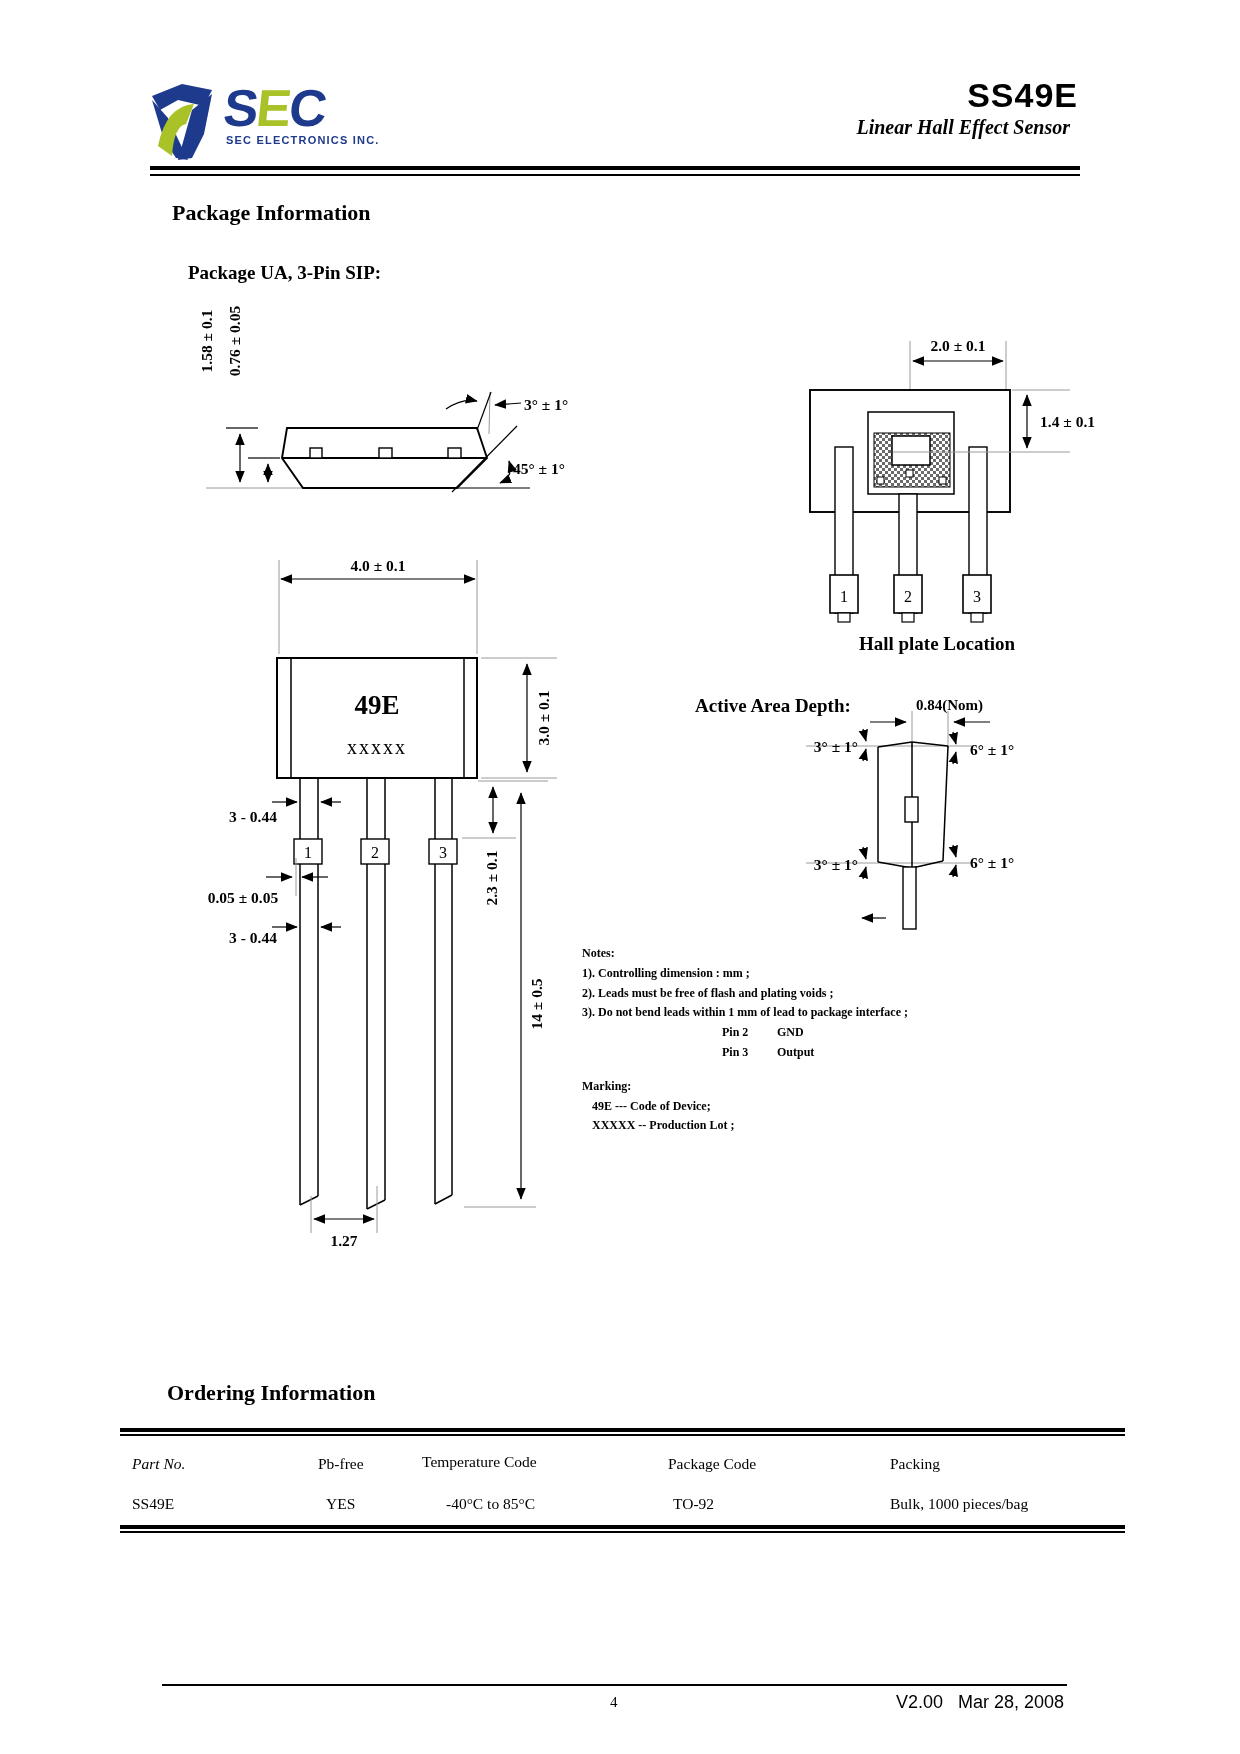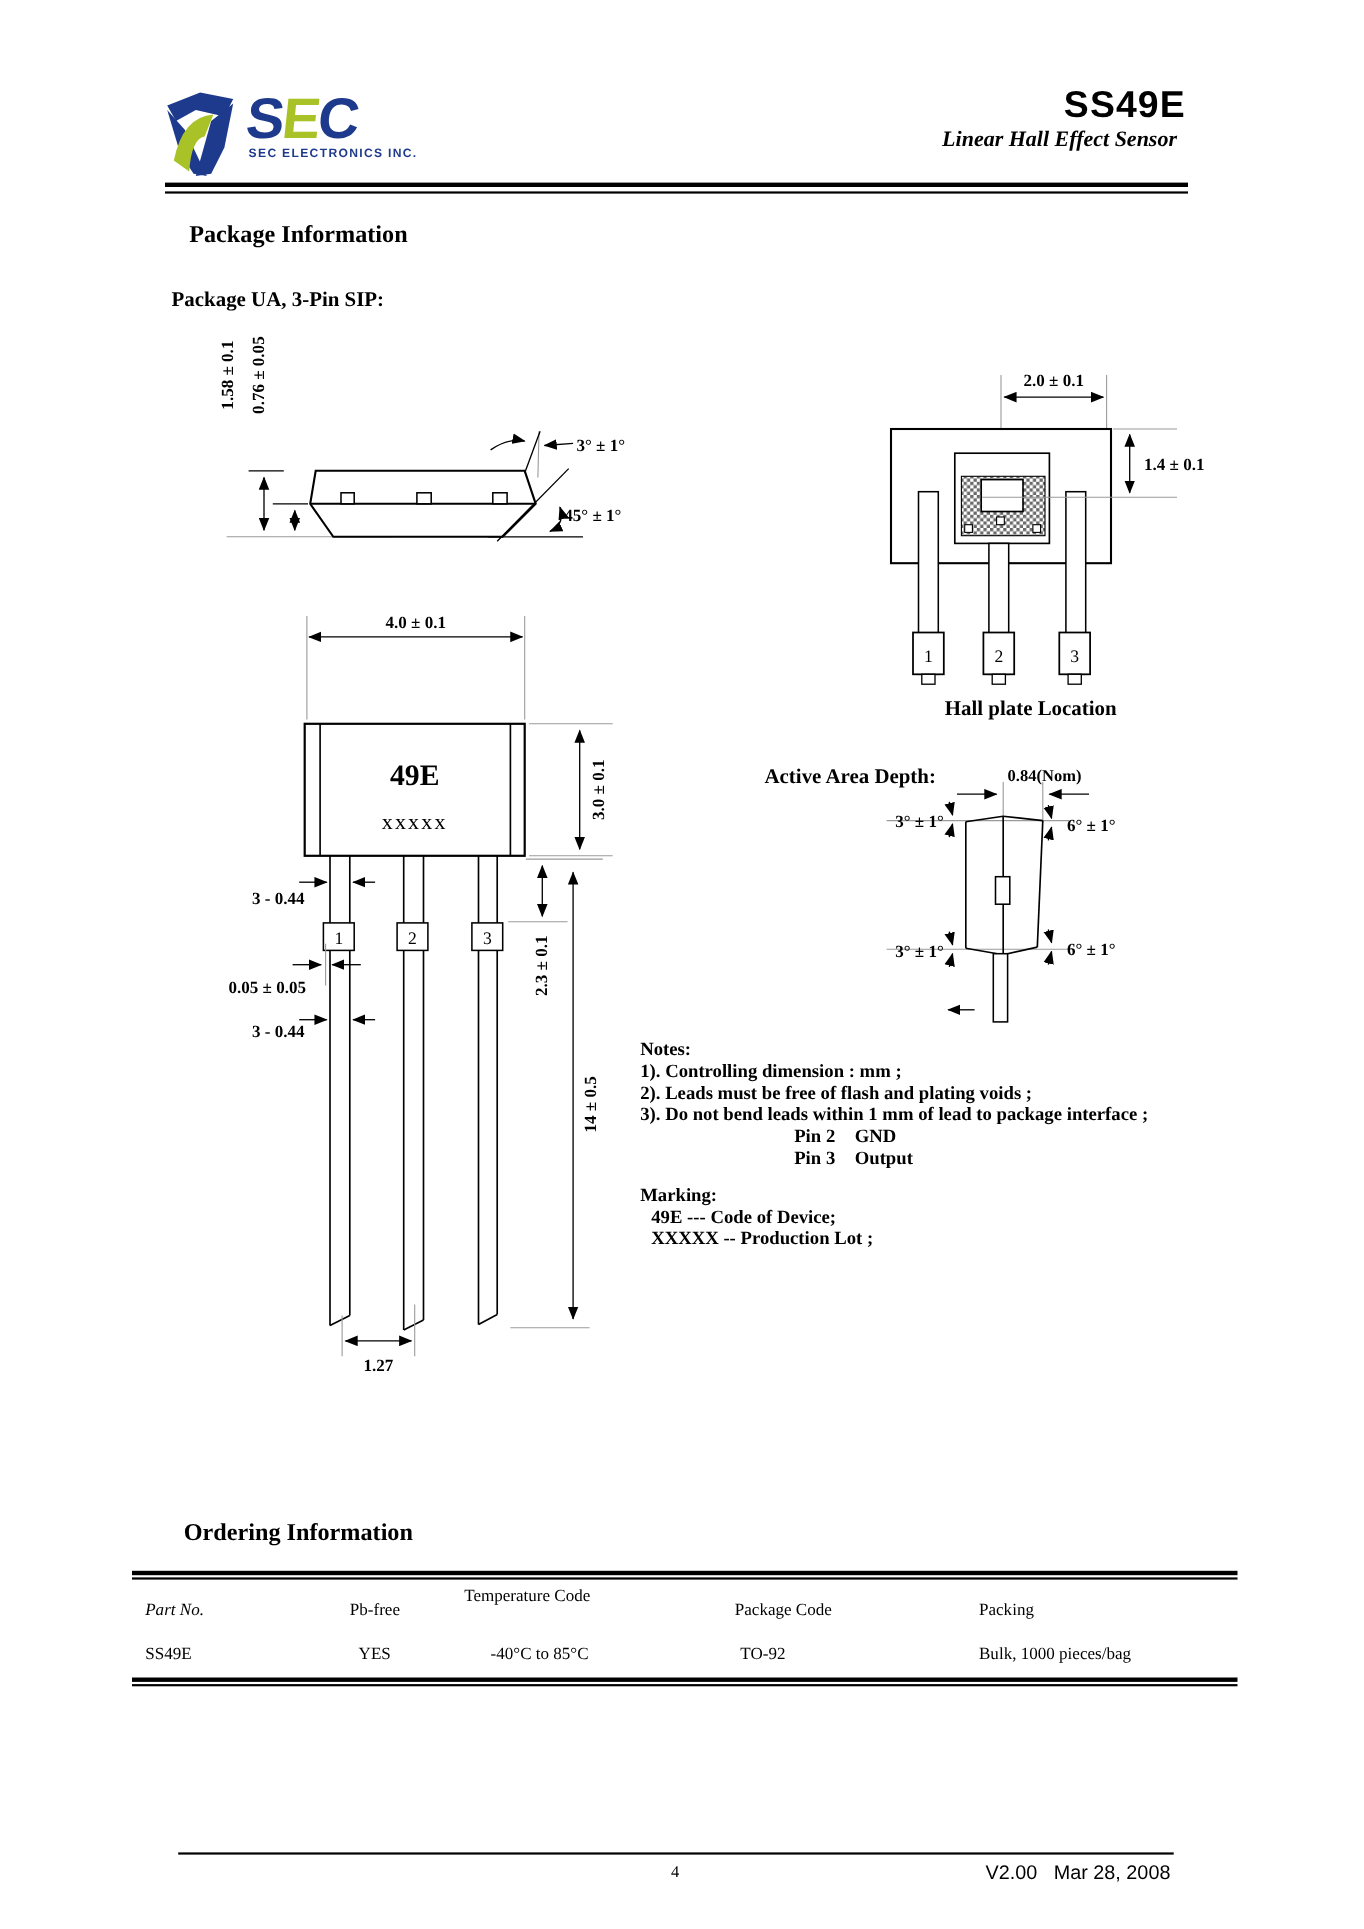--- a/index.html
+++ b/index.html
@@ -15,34 +15,34 @@
   .brand .b{color:#1e3a8c;} .brand .g{color:#a9c228;}
   #logo-tagline{position:absolute;left:78px;top:56px;font-family:"Liberation Sans",sans-serif;
                 font-weight:bold;font-size:11px;letter-spacing:1.2px;color:#1e3a8c;white-space:nowrap;}
   #doc-part{right:162px;top:76px;font-family:"Liberation Sans",sans-serif;font-weight:bold;
             font-size:34px;letter-spacing:1px;}
   #doc-subtitle{right:170px;top:116px;font-weight:bold;font-style:italic;font-size:20px;white-space:nowrap;}
   .rule-thick{left:150px;width:930px;height:4px;background:#000;}
   .rule-thin{left:150px;width:930px;height:2px;background:#000;}
   
   #sec-title{left:172px;top:200px;font-weight:bold;font-size:22px;}
-  #pkg-heading{left:156px;top:262px;font-weight:bold;font-size:19px;}
+  #pkg-heading{left:188px;top:262px;font-weight:bold;font-size:19px;}
   
   #drawing{left:0;top:280px;width:1240px;height:990px;}
   text{font-family:"Liberation Serif",serif;font-weight:bold;font-size:15.5px;fill:#000;}
   text.big{font-size:27px;} text.mark{font-size:20px;font-weight:normal;letter-spacing:2px;}
   text.cap{font-size:19px;} text.pin{font-size:16px;font-weight:normal;}
   text.small{font-size:15px;}
   .ln{stroke:#000;stroke-width:1.2;fill:none;}
   .bodyln{stroke:#000;stroke-width:1.9;fill:none;}
   .midln{stroke:#000;stroke-width:1.5;fill:none;}
   .ref{stroke:#9a9a9a;stroke-width:1;fill:none;}
   .wh{fill:#fff;stroke:#000;}
   
-  #notes{left:582px;top:944px;width:500px;font-size:17px;font-weight:bold;line-height:19.8px;}
+  #notes{left:582px;top:944px;width:500px;font-size:12px;font-weight:bold;line-height:19.8px;}
   #notes .row{display:flex;}
   #notes .c1{width:140px;} #notes .c2{width:55px;} 
   #notes .marking-title{margin-top:14px;}
   #notes .indent{padding-left:10px;}
   
   #ordering-title{left:167px;top:1380px;font-weight:bold;font-size:22px;}
   #otable{left:120px;top:1428px;width:1005px;height:110px;}
   .drule-a{position:absolute;left:0;width:100%;height:3.5px;background:#000;}
   .drule-b{position:absolute;left:0;width:100%;height:1.5px;background:#000;}
   .ocell{position:absolute;font-size:15.5px;white-space:nowrap;}
@@ -261,21 +261,21 @@
     <div class="indent">XXXXX -- Production Lot ;</div>
   </div>
 
   <div class="abs" id="ordering-title">Ordering Information</div>
 
   <div class="abs" id="otable">
     <div class="drule-a" style="top:0;"></div>
     <div class="drule-b" style="top:6px;"></div>
     <div class="ocell" style="left:12px;top:27px;font-style:italic;">Part No.</div>
     <div class="ocell" style="left:198px;top:27px;">Pb-free</div>
-    <div class="ocell" style="left:302px;top:14px;">Temperature Code</div>
+    <div class="ocell" style="left:302px;top:25px;">Temperature Code</div>
     <div class="ocell" style="left:548px;top:27px;">Package Code</div>
     <div class="ocell" style="left:770px;top:27px;font-family:Liberation Serif, serif;">Packing</div>
     <div class="ocell" style="left:12px;top:67px;">SS49E</div>
     <div class="ocell" style="left:206px;top:67px;">YES</div>
     <div class="ocell" style="left:302px;top:67px;margin-left:24px;">-40°C to 85°C</div>
     <div class="ocell" style="left:553px;top:67px;">TO-92</div>
     <div class="ocell" style="left:770px;top:67px;">Bulk, 1000 pieces/bag</div>
     <div class="drule-a" style="top:97px;"></div>
     <div class="drule-b" style="top:103px;"></div>
   </div>

